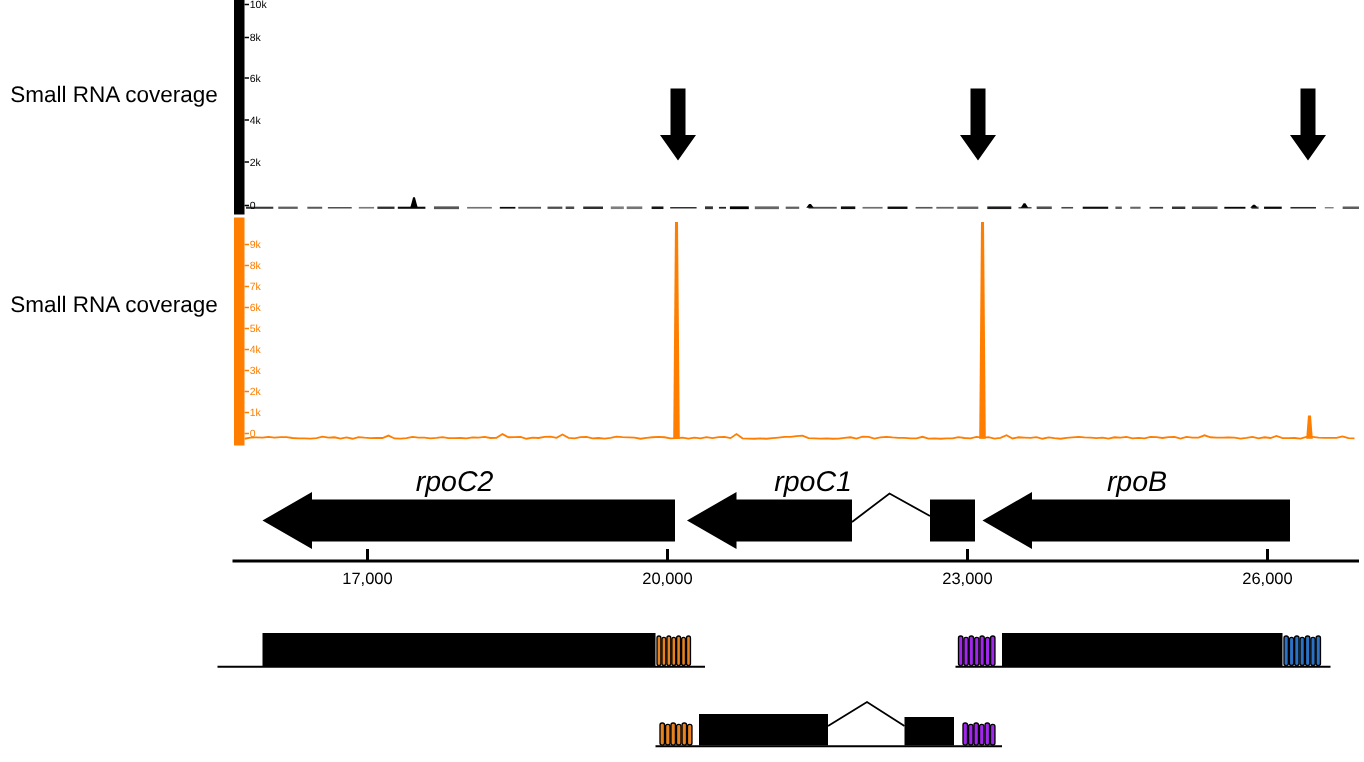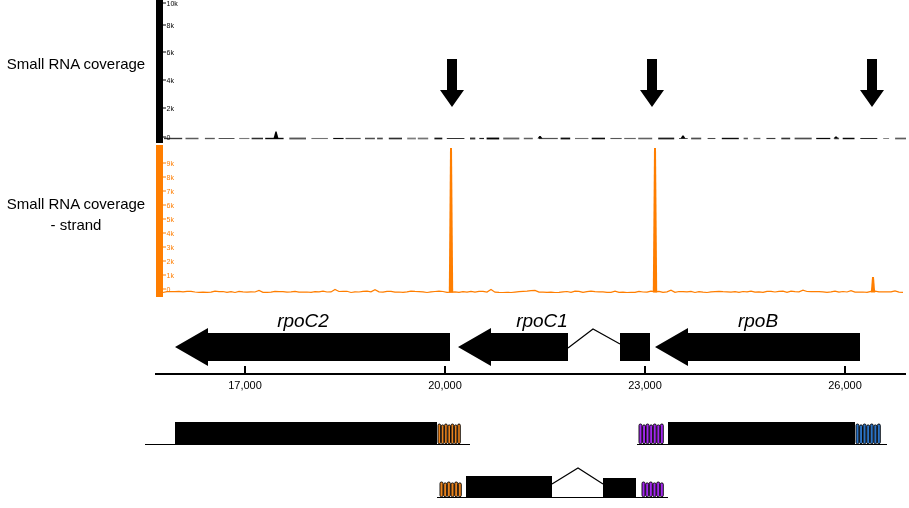--- a/index.html
+++ b/index.html
@@ -20,21 +20,20 @@
 <body>
 
 <div id="fig">
 
   <div class="tlabel" id="plus-track-label">
     <div>Small RNA coverage</div>
   </div>
 
   <div class="tlabel" id="minus-track-label">
     <div>Small RNA coverage</div>
-    <div>- strand</div>
   </div>
 
   <svg id="chart-svg" width="909" height="508" viewBox="0 0 909 508">
       <g>
         <rect x="156" y="0" width="7" height="143" fill="#000000"></rect>
         <line x1="163" y1="3" x2="166" y2="3" stroke="#000000" stroke-width="1"></line>
         <text x="166.5" y="5.5" font-size="7" fill="#000000" font-family="&quot;Liberation Sans&quot;, sans-serif">10k</text>
         <line x1="163" y1="25" x2="166" y2="25" stroke="#000000" stroke-width="1"></line>
         <text x="166.5" y="27.5" font-size="7" fill="#000000" font-family="&quot;Liberation Sans&quot;, sans-serif">8k</text>
         <line x1="163" y1="52" x2="166" y2="52" stroke="#000000" stroke-width="1"></line>

